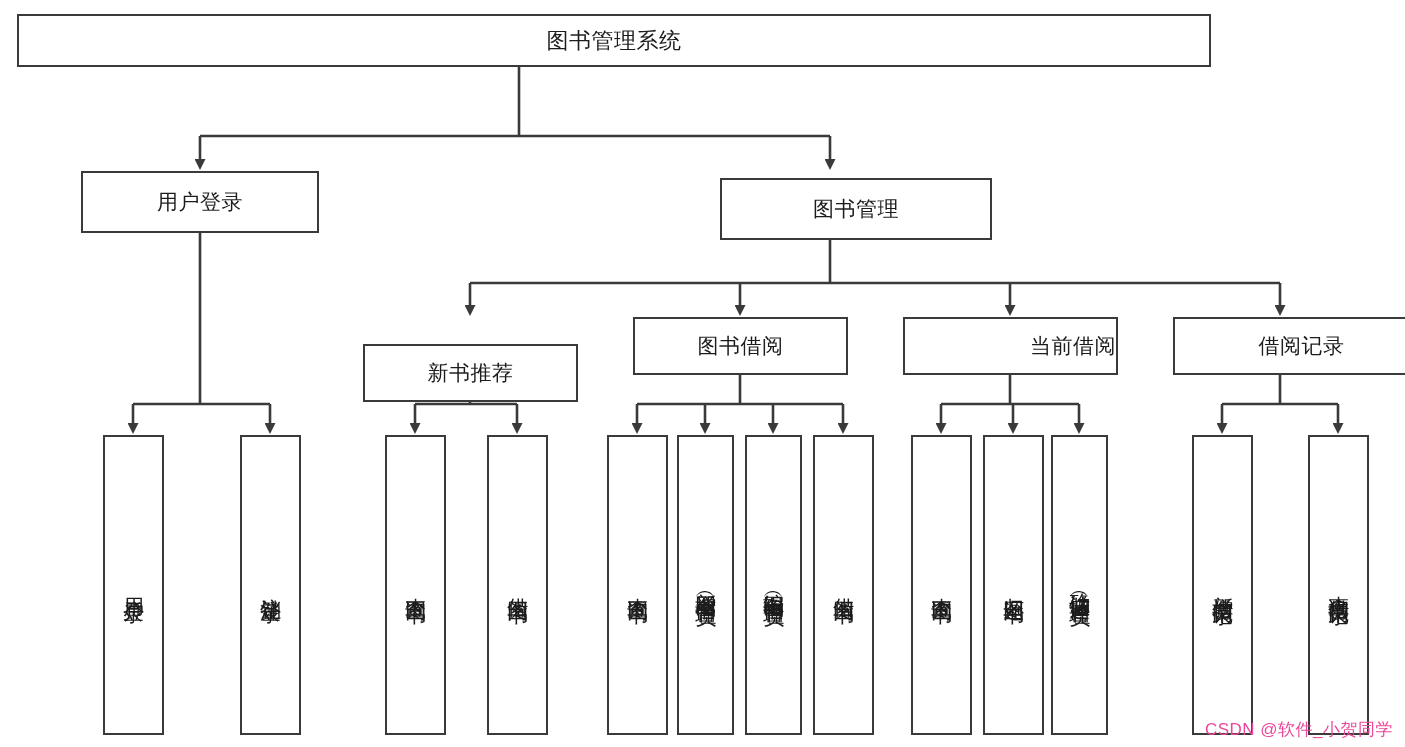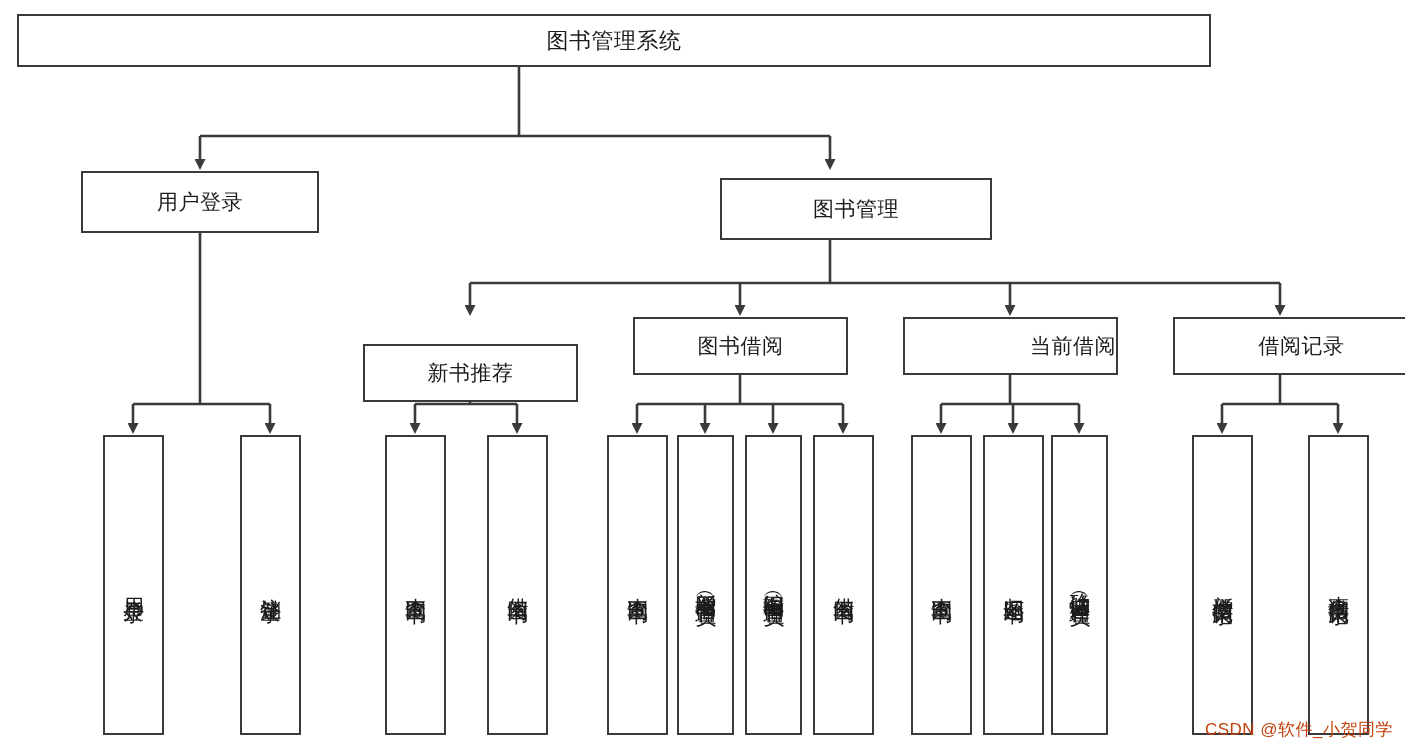--- a/index.html
+++ b/index.html
@@ -50,21 +50,21 @@
     line-height:1.25;
     letter-spacing:2px;
     white-space:normal;
     max-height:272px;
   }
   #watermark{
     position:absolute;
     right:12px;
     bottom:6px;
     font-size:17px;
-    color:#c2410c;
+    color:#ec4899;
     letter-spacing:0.5px;
     white-space:nowrap;
     pointer-events:none;
   }
 </style>
 </head>
 <body>
 
 <div id="canvas">
 

